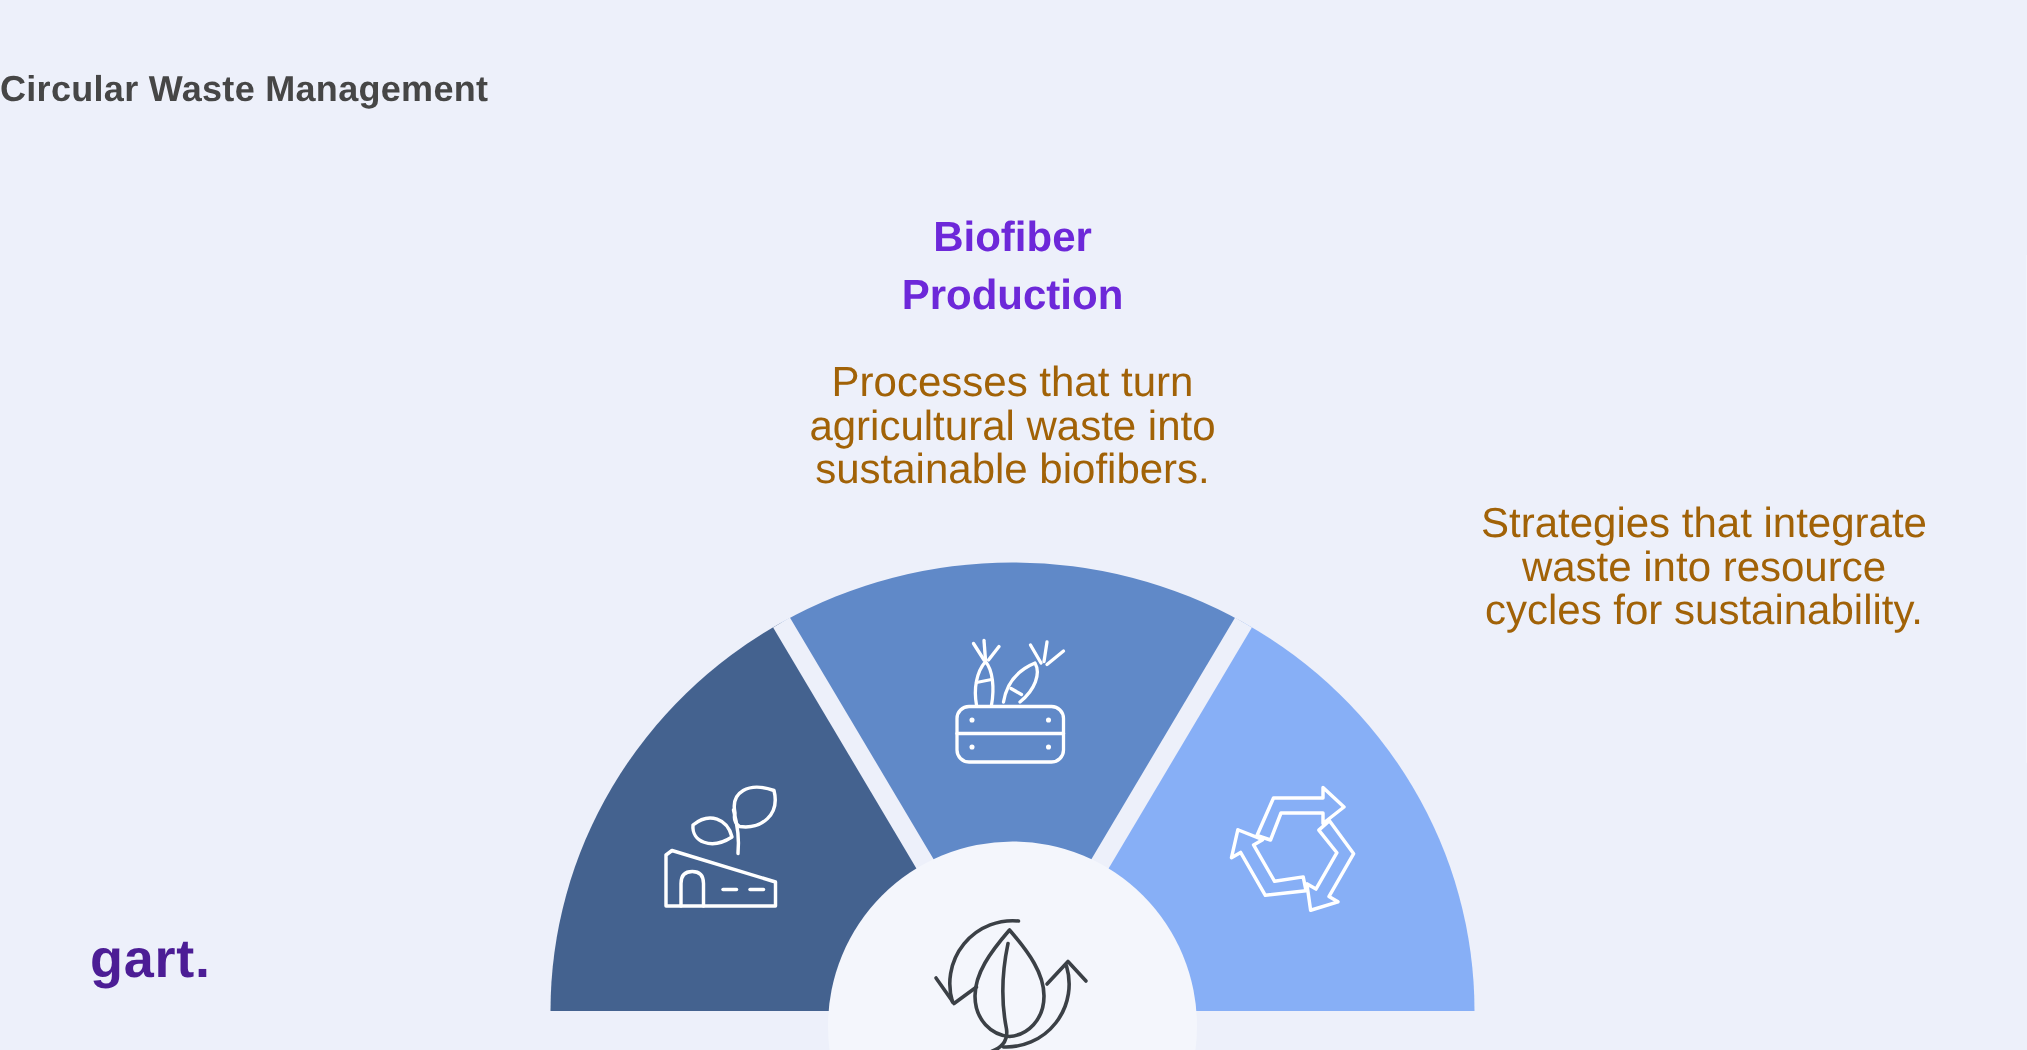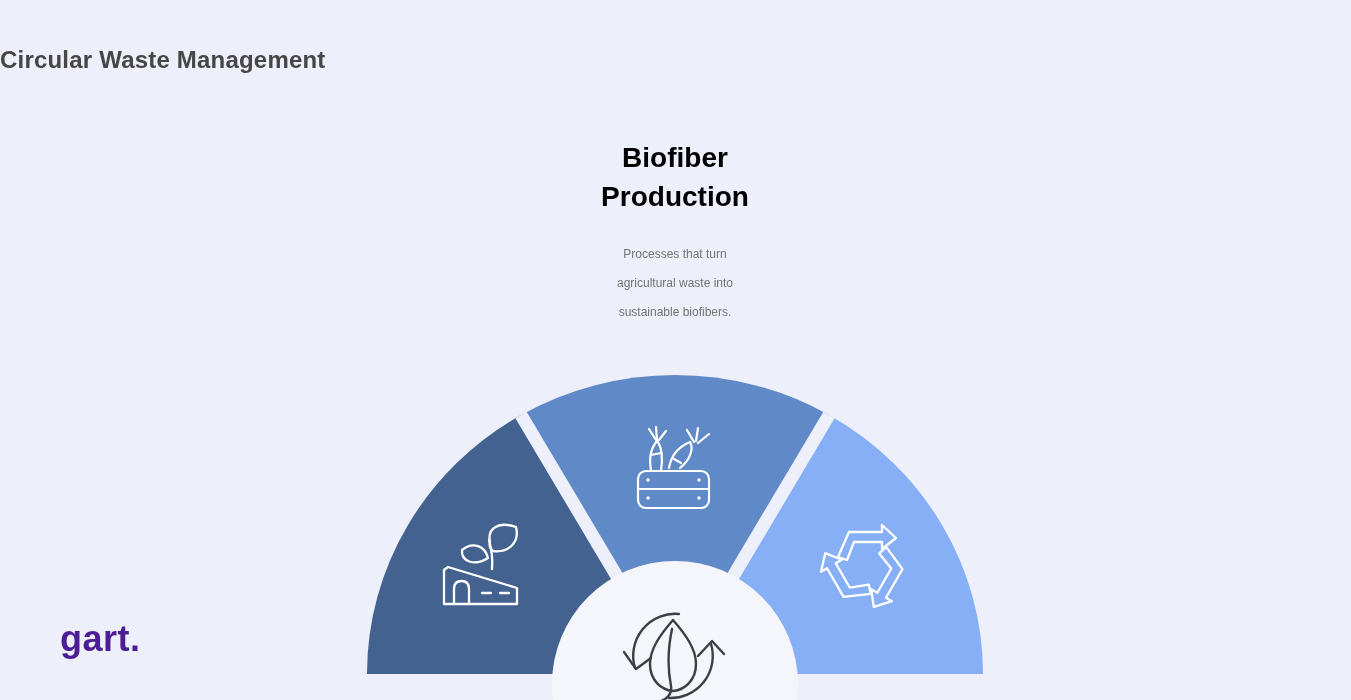--- a/index.html
+++ b/index.html
@@ -8,25 +8,25 @@
     background:#edf0fa; overflow:hidden;
     font-family:"Liberation Sans", sans-serif;
   }
   .title {
     position:absolute; top:46px; left:0; width:100%;
     text-align:left; font-size:24px; font-weight:700;
     color:#464646; letter-spacing:.2px;
   }
   .panel { position:absolute; width:350px; text-align:center; }
   .panel-heading {
-    font-size:28px; font-weight:700; color:#000000;
+    font-size:28px; font-weight:700; color:#6d28d9;
     line-height:39px; white-space:pre-line; margin:0 auto;
   }
   .panel-body {
-    font-size:12px; color:#737373; line-height:29px;
+    font-size:28px; color:#a16207; line-height:29px;
     white-space:pre-line; margin-top:24px;text-align:center;
   }
   .panel-mid   { left:500px; top:138px; }
   .panel-left  { left:38px;  top:348px; }
   .panel-right { left:961px; top:310px; }
   .fan { position:absolute; left:0; top:0; }
   .logo {
     position:absolute; left:60px; top:618px;
     font-size:36px; font-weight:700; color:#4c1d95; letter-spacing:.5px;
   }
@@ -43,20 +43,23 @@
 
   <div class="panel panel-mid">
     <div class="panel-heading" style="max-width:210px">Biofiber
 Production</div>
     <div class="panel-body">Processes that turn
 agricultural waste into
 sustainable biofibers.</div>
   </div>
 
   <div class="panel panel-right">
+    <div class="panel-body">Strategies that integrate
+waste into resource
+cycles for sustainability.</div>
   </div>
 
   <svg class="fan" width="1351" height="700" viewBox="0 0 1351 700">
 
     <path d="M675 674 L367 674 A308 299 0 0 1 521 415 Z" fill="#44628f"></path>
     <path d="M675 674 L521 415 A308 299 0 0 1 829 415 Z" fill="#6089c8"></path>
     <path d="M675 674 L829 415 A308 299 0 0 1 983 674 Z" fill="#87aff6"></path>
 
     <path d="M675 674 L521 415" stroke-width="13" fill="none" stroke="#edf0fa"></path>
     <path d="M675 674 L829 415" stroke-width="13" fill="none" stroke="#edf0fa"></path>

